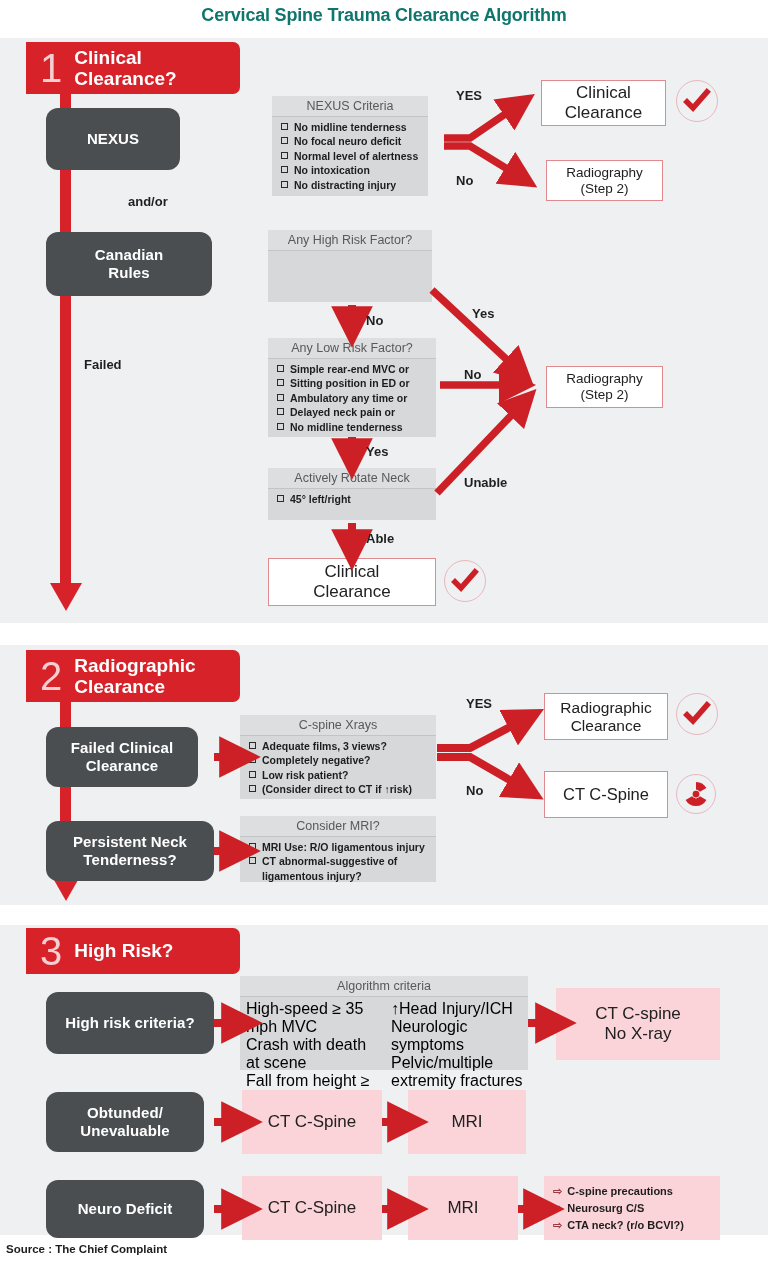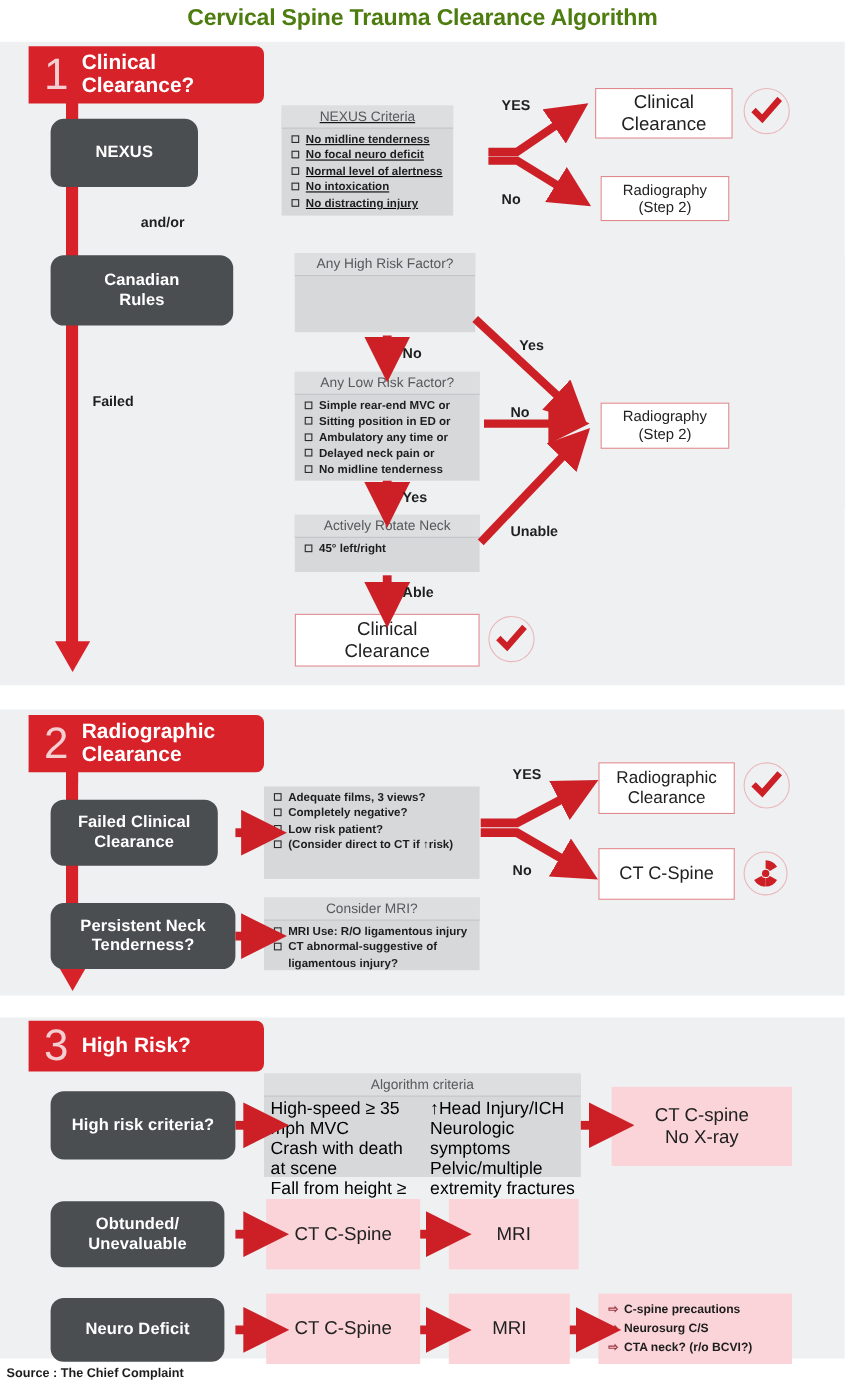--- a/index.html
+++ b/index.html
@@ -8,21 +8,21 @@
     background: #ffffff;
     font-family: "Liberation Sans", sans-serif;
     overflow: hidden;
   }
   #page { position: relative; width: 768px; height: 1265px; background:#fff; }
 
   
   .page-title {
     position: absolute; left: 0; top: 5px; width: 768px;
     text-align: center;
-    font-size: 21px; font-weight: bold; color: #4d7c0f;
+    font-size: 18px; font-weight: bold; color: #0f766e;
     letter-spacing: -0.2px;
   }
 
   
   .band {
     position: absolute; left: 0; width: 768px;
     background: #eef0f2;
   }
   #band1 { top: 38px;  height: 585px; }
   #band2 { top: 645px; height: 260px; }
@@ -241,21 +241,21 @@
     <span class="step-label">Clinical
 Clearance?</span>
   </div>
 
   <div class="dark-box" style="left:46px; top:108px; width:134px; height:62px;">NEXUS</div>
   <div class="edge-label" style="left:128px; top:194px;">and/or</div>
   <div class="dark-box" style="left:46px; top:232px; width:166px; height:64px;">Canadian
 Rules</div>
   <div class="edge-label" style="left:84px; top:357px;">Failed</div>
 
-  <div class="panel" style="left:256px; top:96px; width:156px; height:100px;text-decoration:underline;">
+  <div class="panel" style="left:272px; top:96px; width:156px; height:100px;">
     <div class="panel-title">NEXUS Criteria</div>
     <div class="panel-list">
       <div class="li">
           <span class="chk"></span>
           <span>No midline tenderness</span>
         </div>
       <div class="li">
           <span class="chk"></span>
           <span>No focal neuro deficit</span>
         </div>
@@ -350,20 +350,21 @@
     <span class="step-label">Radiographic
 Clearance</span>
   </div>
 
   <div class="dark-box" style="left:46px; top:727px; width:152px; height:60px;">Failed Clinical
 Clearance</div>
   <div class="dark-box" style="left:46px; top:821px; width:168px; height:60px;">Persistent Neck
 Tenderness?</div>
 
   <div class="panel" style="left:240px; top:715px; width:196px; height:84px;">
+    <div class="panel-title">C-spine Xrays</div>
     <div class="panel-list">
       <div class="li">
           <span class="chk"></span>
           <span>Adequate films, 3 views?</span>
         </div>
       <div class="li">
           <span class="chk"></span>
           <span>Completely negative?</span>
         </div>
       <div class="li">

